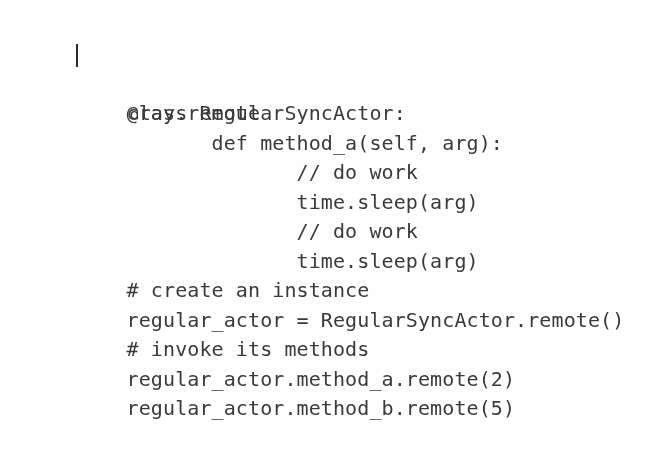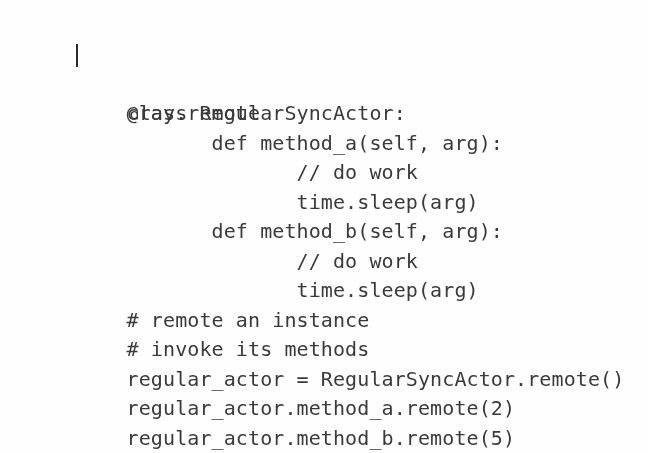--- a/index.html
+++ b/index.html
@@ -69,42 +69,39 @@
   </div>
 
   <div class="code-line">
     <span class="line-text">              // do work</span>
   </div>
 
   <div class="code-line">
     <span class="line-text">              time.sleep(arg)</span>
   </div>
 
-  <div class="code-line">
-    <span class="line-text">       def method_b(self, arg):</span>
-  </div>
 
   <div class="code-line">
     <span class="line-text">              // do work</span>
   </div>
 
   <div class="code-line">
     <span class="line-text">              time.sleep(arg)</span>
   </div>
 
   <div class="code-line">
-    <span class="line-text"># remote an instance</span>
+    <span class="line-text"># create an instance</span>
+  </div>
+
+  <div class="code-line">
+    <span class="line-text">regular_actor = RegularSyncActor.remote()</span>
   </div>
 
   <div class="code-line">
     <span class="line-text"># invoke its methods</span>
-  </div>
-
-  <div class="code-line">
-    <span class="line-text">regular_actor = RegularSyncActor.remote()</span>
   </div>
 
   <div class="code-line">
     <span class="line-text">regular_actor.method_a.remote(2)</span>
   </div>
 
   <div class="code-line">
     <span class="line-text">regular_actor.method_b.remote(5)</span>
   </div>
 

